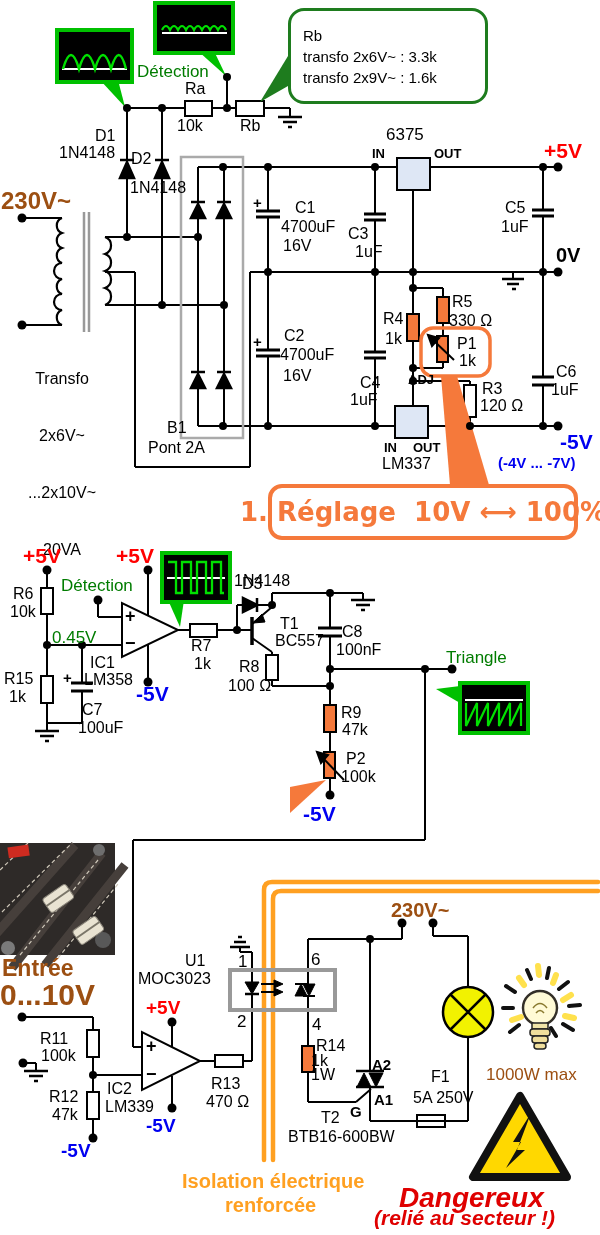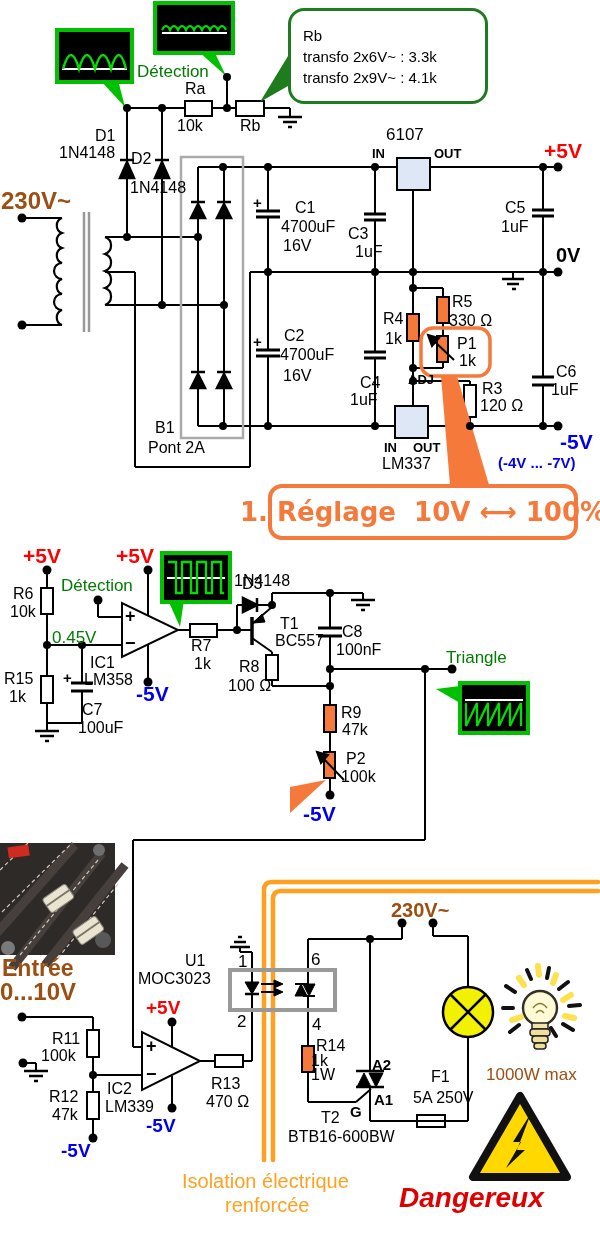--- a/index.html
+++ b/index.html
@@ -9,21 +9,21 @@
   .lbl{position:absolute;font-family:"Liberation Sans",sans-serif;font-size:16px;color:#000;
        white-space:pre;line-height:1.05;z-index:3}
   .b{font-weight:bold}.s13{font-size:13px;font-weight:bold}.s15{font-size:15px}.s17{font-size:17px}
   .red{color:#ff0000;font-weight:bold;font-size:21px}
   .blue{color:#0000f0;font-weight:bold;font-size:21px}
   .blue19{color:#0000f0;font-weight:bold;font-size:19px}
   .blue15{color:#0000f0;font-weight:bold;font-size:15px}
   .green{color:#007c00;font-size:17px}
   .brown{color:#9c4f12;font-weight:bold}
   .blk20{font-weight:bold;font-size:20px}
-  .iso{color:#ffa021;font-weight:normal;font-size:20px}
+  .iso{color:#ffa021;font-weight:bold;font-size:20px}
   .dang{color:#df0000;font-weight:bold;font-style:italic}
   .op{font-size:18px;font-weight:bold}
   .cp{font-size:15px;font-weight:bold}
   .box{position:absolute;background:#fff;display:flex;align-items:center;justify-content:center;z-index:2;
        font-family:"Liberation Sans",sans-serif}
   .co{color:#f5793b;font-weight:bold;font-size:26px;white-space:pre;
       font-family:"DejaVu Sans","Liberation Sans",sans-serif}
   .notebox{border:3px solid #1e7c1e;border-radius:16px;flex-direction:column;
            align-items:flex-start;justify-content:center;padding-left:12px}
   .notebox span{font-size:15px;line-height:21px;color:#000}
@@ -286,38 +286,44 @@
 
   <g>
     <polygon points="520,1096 473,1177 567,1177" fill="#ffd800" stroke="#111" stroke-width="8" stroke-linejoin="round"></polygon>
     <path d="M531,1113 L513,1142 L521,1142 L506,1168 L525,1150 L517,1150 Z" fill="#111"></path>
   </g>
 </svg>
 
 <div class="box notebox" style="left:288px;top:8px;width:182px;height:90px">
   <span>Rb</span>
   <span>transfo 2x6V~ : 3.3k</span>
-  <span>transfo 2x9V~ : 4.1k</span>
+  <span>transfo 2x9V~ : 1.6k</span>
 </div>
 <div class="box callout" style="left:268px;top:484px;width:302px;height:48px">
   <span class="co">1. Réglage  10V ⟷ 100%</span>
 </div>
 
 <span class="lbl green" style="left:137px;top:63px">Détection</span>
 <span class="lbl" style="left:185px;top:81px">Ra</span>
 <span class="lbl" style="left:177px;top:118px">10k</span>
 <span class="lbl" style="left:240px;top:118px">Rb</span>
 <span class="lbl" style="left:95px;top:128px">D1</span>
 <span class="lbl" style="left:59px;top:145px">1N4148</span>
 <span class="lbl" style="left:131px;top:151px">D2</span>
 <span class="lbl" style="left:130px;top:180px">1N4148</span>
 <span class="lbl brown" style="left:1px;top:188px;font-size:24px">230V~</span>
-<span class="lbl" style="left:155px;top:420px">B1</span>
+<div class="lbl ctr" style="left:8px;top:331px;width:108px;line-height:19px">
+  <div>Transfo</div>
+  <div>2x6V~</div>
+  <div>...2x10V~</div>
+  <div>20VA</div>
+</div>
+<span class="lbl" style="left:167px;top:420px">B1</span>
 <span class="lbl" style="left:148px;top:440px">Pont 2A</span>
-<span class="lbl s17" style="left:386px;top:126px">6107</span>
+<span class="lbl s17" style="left:386px;top:126px">6375</span>
 <span class="lbl s13" style="left:372px;top:147px">IN</span>
 <span class="lbl s13" style="left:434px;top:147px">OUT</span>
 <span class="lbl red" style="left:544px;top:140px">+5V</span>
 <span class="lbl" style="left:295px;top:200px">C1</span>
 <span class="lbl" style="left:281px;top:219px">4700uF</span>
 <span class="lbl" style="left:283px;top:238px">16V</span>
 <span class="lbl" style="left:348px;top:226px">C3</span>
 <span class="lbl" style="left:355px;top:244px">1uF</span>
 <span class="lbl" style="left:505px;top:200px">C5</span>
 <span class="lbl" style="left:501px;top:219px">1uF</span>
@@ -373,22 +379,22 @@
 <span class="lbl" style="left:341px;top:705px">R9</span>
 <span class="lbl" style="left:342px;top:722px">47k</span>
 <span class="lbl" style="left:346px;top:751px">P2</span>
 <span class="lbl" style="left:341px;top:769px">100k</span>
 <span class="lbl blue" style="left:303px;top:803px">-5V</span>
 <span class="lbl green" style="left:446px;top:649px">Triangle</span>
 <span class="lbl op" style="left:125px;top:607px">+</span>
 <span class="lbl op" style="left:125px;top:634px">−</span>
 
 <span class="lbl brown" style="left:2px;top:956px;font-size:23px">Entrée</span>
-<span class="lbl brown" style="left:0px;top:979px;font-size:24px">0...10V</span>
-<span class="lbl" style="left:52px;top:1031px">R11</span>
+<span class="lbl brown" style="left:0px;top:979px;font-size:30px">0...10V</span>
+<span class="lbl" style="left:40px;top:1031px">R11</span>
 <span class="lbl" style="left:41px;top:1048px">100k</span>
 <span class="lbl" style="left:49px;top:1089px">R12</span>
 <span class="lbl" style="left:52px;top:1107px">47k</span>
 <span class="lbl blue19" style="left:61px;top:1141px">-5V</span>
 <span class="lbl" style="left:107px;top:1081px">IC2</span>
 <span class="lbl" style="left:105px;top:1099px">LM339</span>
 <span class="lbl red" style="left:146px;top:998px;font-size:19px">+5V</span>
 <span class="lbl blue19" style="left:146px;top:1116px">-5V</span>
 <span class="lbl" style="left:211px;top:1076px">R13</span>
 <span class="lbl" style="left:206px;top:1094px">470 Ω</span>
@@ -406,16 +412,17 @@
 <span class="lbl b s15" style="left:374px;top:1092px">A1</span>
 <span class="lbl b s15" style="left:350px;top:1104px">G</span>
 <span class="lbl" style="left:321px;top:1110px">T2</span>
 <span class="lbl" style="left:288px;top:1129px">BTB16-600BW</span>
 <span class="lbl" style="left:431px;top:1069px">F1</span>
 <span class="lbl" style="left:413px;top:1090px">5A 250V</span>
 <span class="lbl brown" style="left:486px;top:1066px;font-size:17px;font-weight:normal">1000W max</span>
 <span class="lbl iso" style="left:182px;top:1171px">Isolation électrique</span>
 <span class="lbl iso" style="left:225px;top:1195px">renforcée</span>
 <span class="lbl dang" style="left:399px;top:1183px;font-size:28px">Dangereux</span>
+<span class="lbl dang" style="left:374px;top:1207px;font-size:21px">(relié au secteur !)</span>
 <span class="lbl op" style="left:146px;top:1037px">+</span>
 <span class="lbl op" style="left:146px;top:1065px">−</span>
 
 </div>
 
 </body></html>

